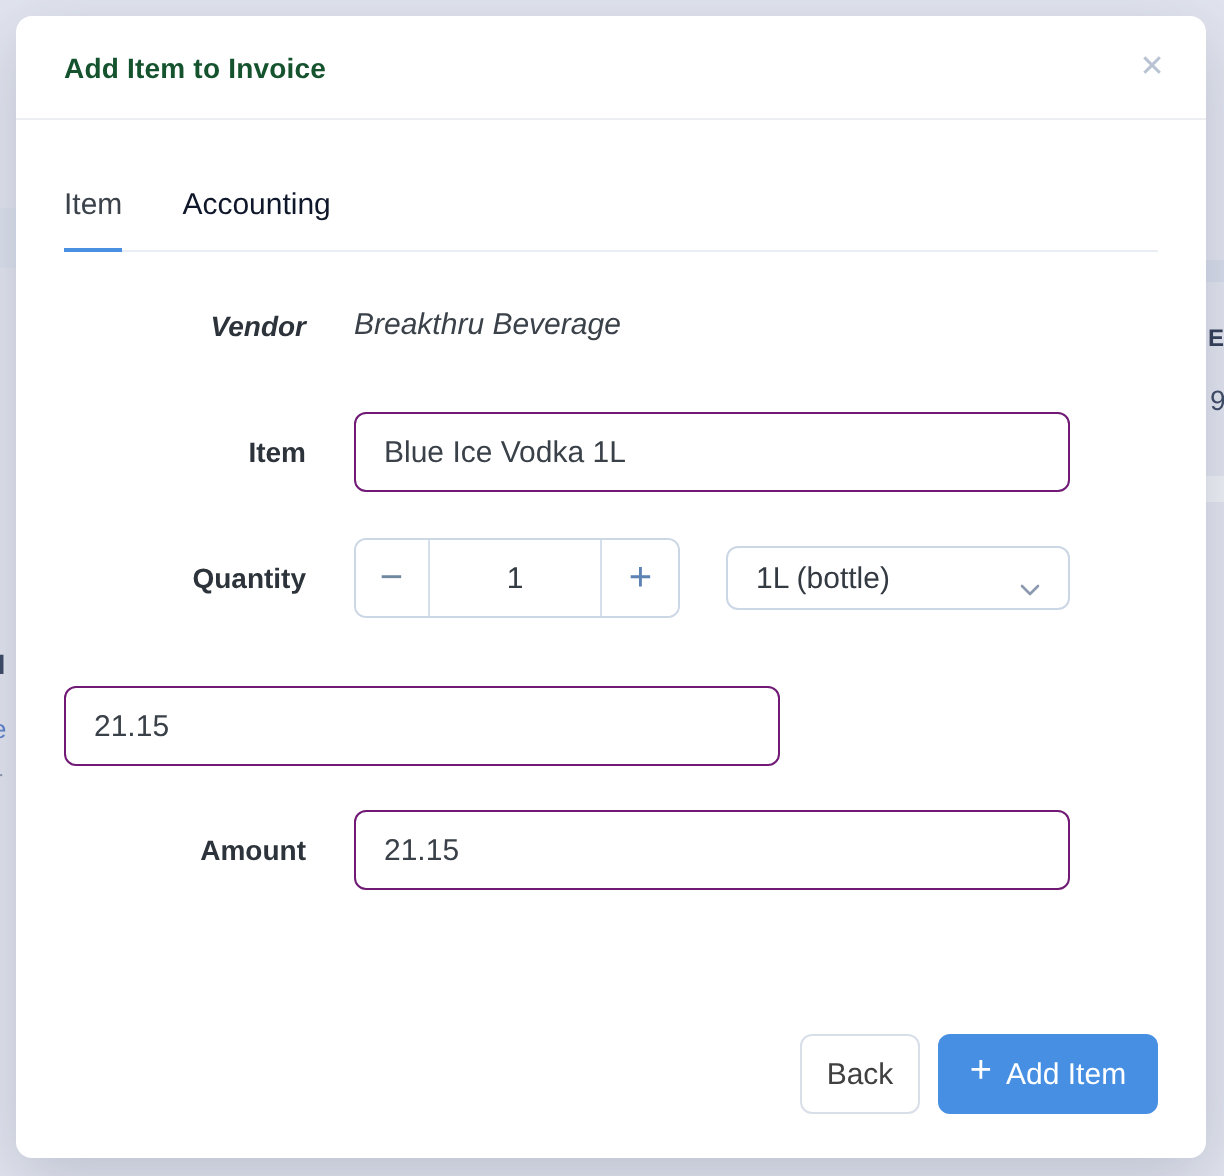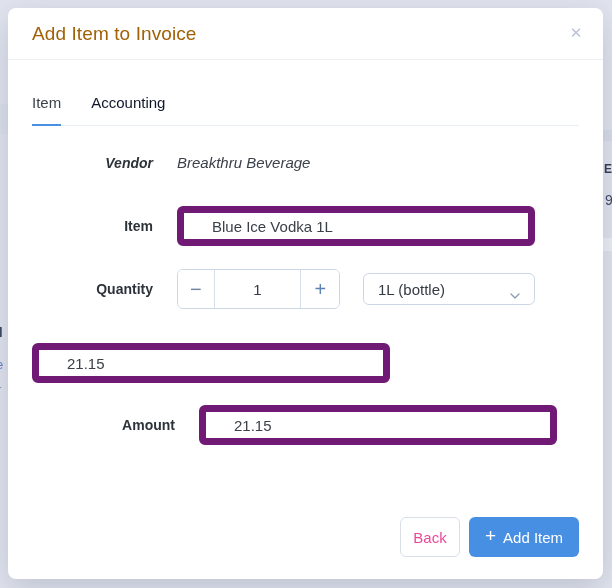--- a/index.html
+++ b/index.html
@@ -34,23 +34,23 @@
   .modal-header {
     position: relative;
     height: 52px;
     display: flex;
     align-items: center;
     padding-left: 24px;
     border-bottom: 1px solid #ecirf1;
     border-bottom: 1px solid #eceef2;
   }
   .modal-title {
-    font-size: 19px;
-    font-weight: 400;
-    color: #a16207;
+    font-size: 14px;
+    font-weight: 700;
+    color: #14532d;
     letter-spacing: 0.1px;
   }
   .modal-close {
     position: absolute;
     right: 16px; top: 14px;
     width: 22px; height: 22px;
     display: flex; align-items: center; justify-content: center;
     color: #b9c3d3;
     font-size: 15px;
     font-weight: bold;
@@ -92,31 +92,31 @@
     text-align: right;
     font-size: 14px;
     font-weight: bold;
     color: #2d333a;
     flex: none;
   }
   .row-vendor { margin-top: 28px; font-style: italic; }
   .row-item { margin-top: 35px; }
   .row-quantity { margin-top: 23px; }
   .row-puprice { margin-top: 34px; }
-  .row-amount { margin-top: 22px; justify-content: center; }
+  .row-amount { margin-top: 22px; }
   .static-value {
     font-size: 15px;
     color: #3a4149;
   }
   .text-input {
     width: 358px;
     height: 40px;
-    border: 7px solid #701a75;
-    border-radius: 6px;
-    padding: 0 28px;
+    border: 1px solid #701a75;
+    border-radius: 6px;
+    padding: 0 14px;
     font-family: "Liberation Sans", "DejaVu Sans", sans-serif;
     font-size: 15px;
     color: #3a4149;
     background: #ffffff;
     outline: none;
   }
   
   .stepper {
     display: flex;
     width: 163px;
@@ -178,21 +178,21 @@
     border-radius: 6px;
     font-family: "Liberation Sans", "DejaVu Sans", sans-serif;
     font-size: 15px;
     cursor: pointer;
     display: flex; align-items: center; justify-content: center;
   }
   .btn-back {
     width: 60px;
     background: #ffffff;
     border: 1px solid #d9dfe9;
-    color: #ec4899;
+    color: #404040;
   }
   .btn-add {
     width: 110px;
     background: #478fe3;
     border: none;
     color: #ffffff;
   }
   .btn-add .plus-glyph {
     font-size: 19px;
     font-weight: 300;

